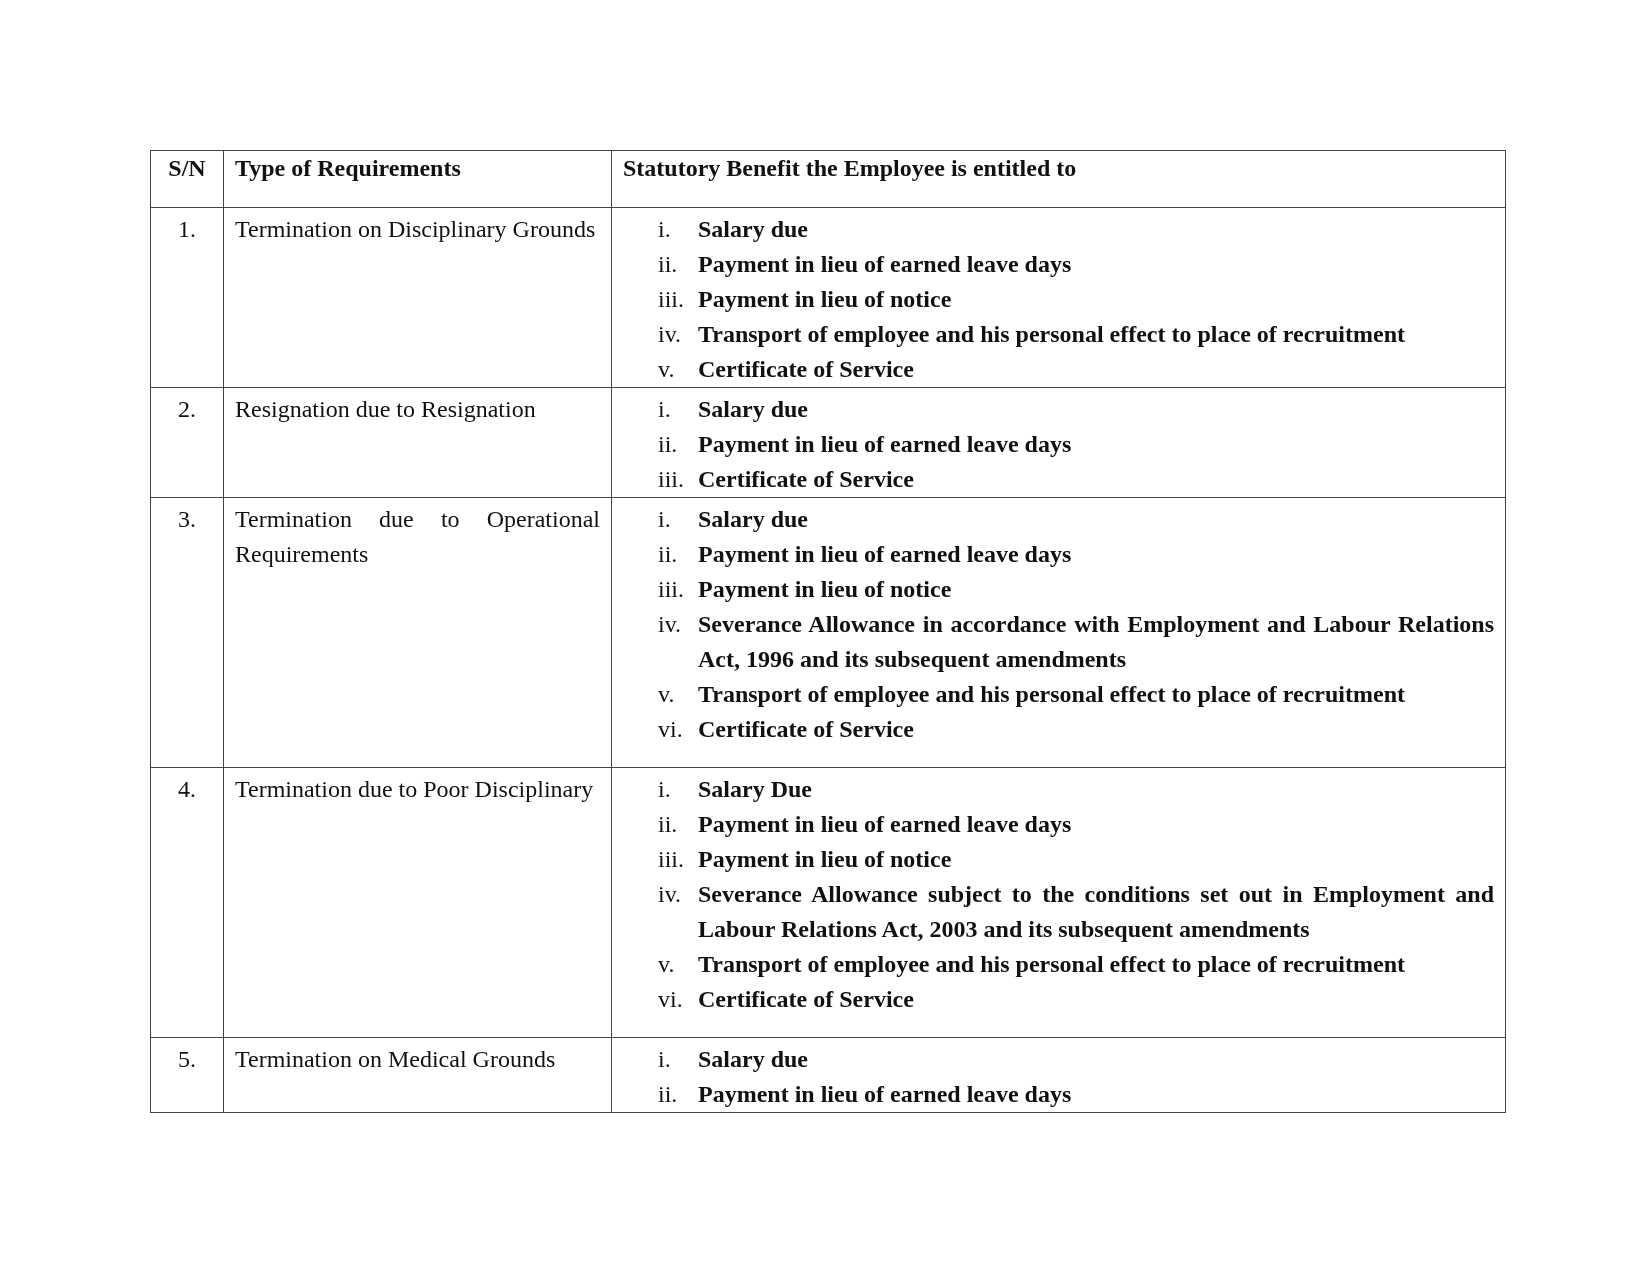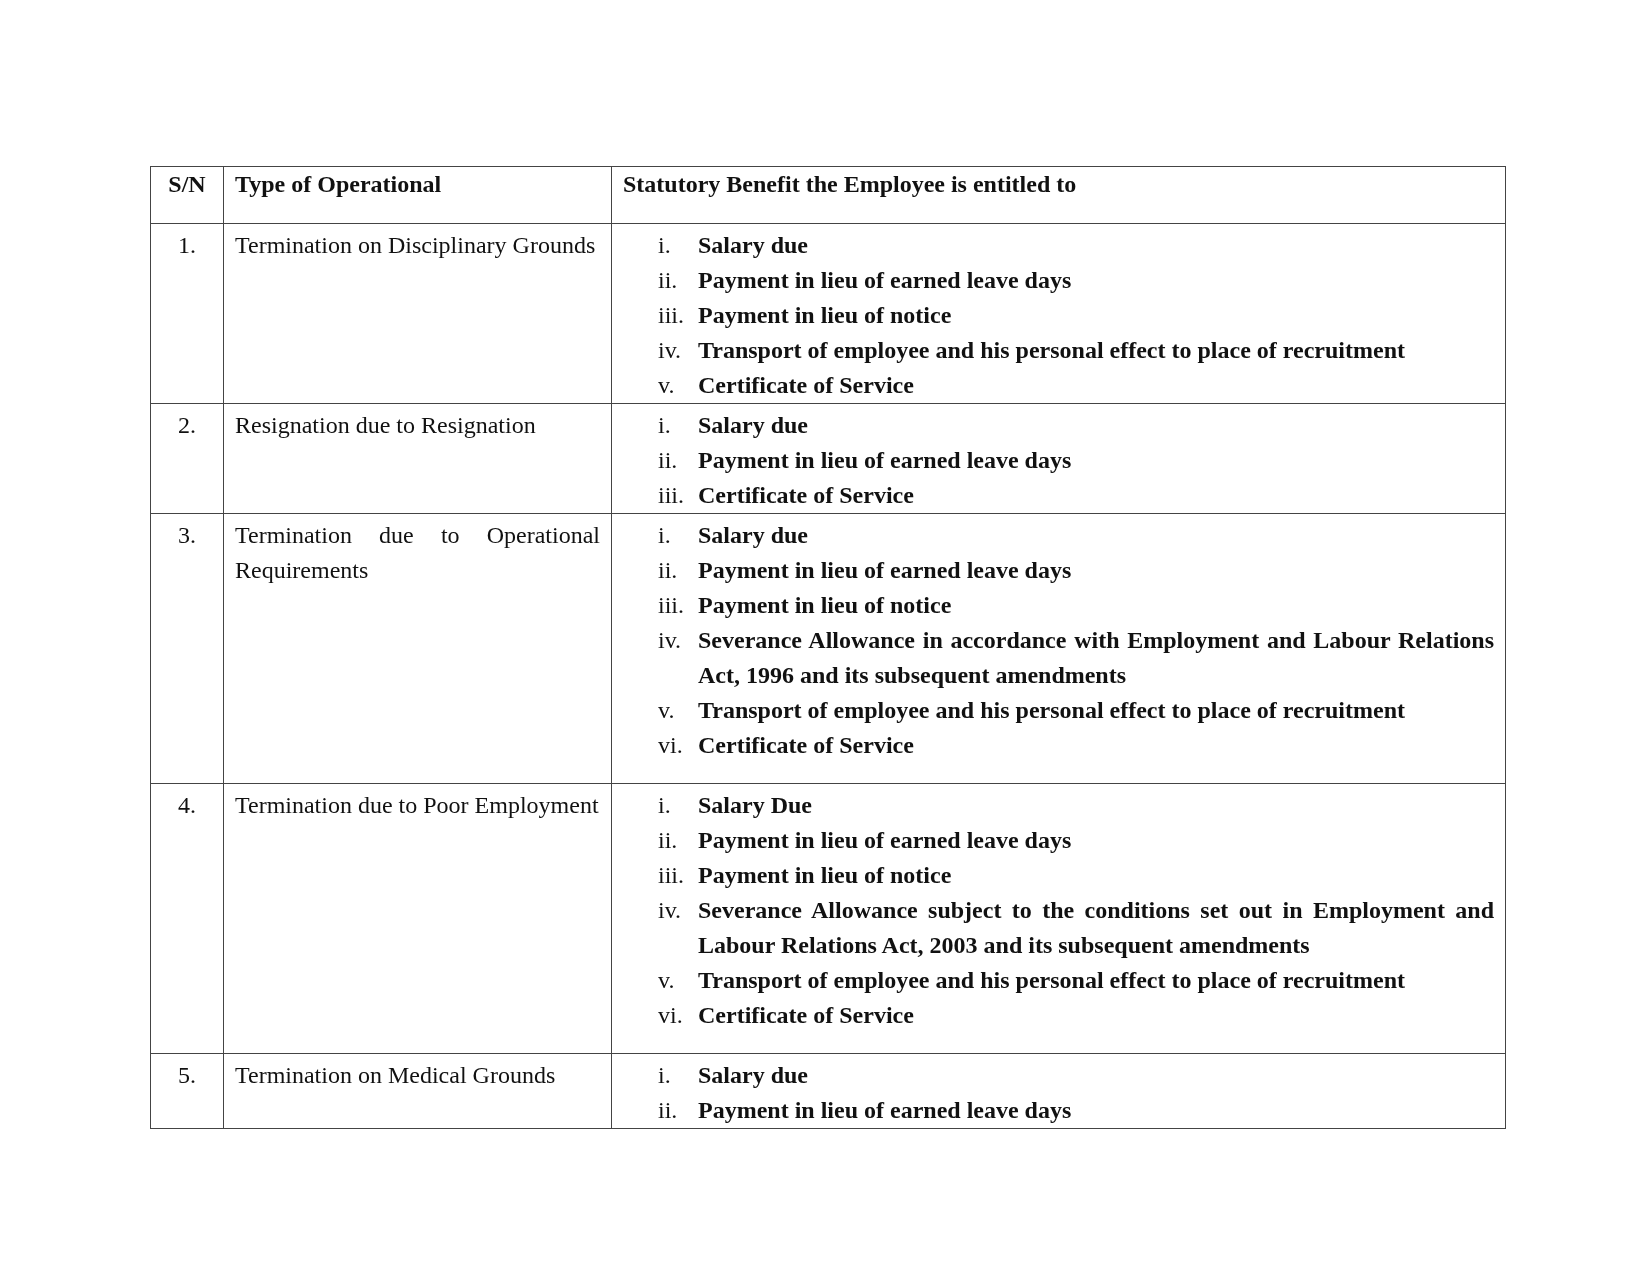--- a/index.html
+++ b/index.html
@@ -1,19 +1,19 @@
 <!DOCTYPE html>
 <html><head>
 <meta charset="utf-8">
 <style>
   html, body { margin: 0; padding: 0; background: #ffffff; }
   body { width: 1650px; height: 1275px; position: relative; overflow: hidden;
          font-family: "Liberation Serif", "DejaVu Serif", serif; color: #111; }
   table.main { position: absolute; left: 150px; top: 150px; width: 1356px;
-               border-collapse: collapse; font-size: 24px; margin-top: 16px; }
+               border-collapse: collapse; font-size: 24px; }
   table.main td, table.main th { border: 1.5px solid #444; vertical-align: top; padding: 0; }
   th { font-weight: bold; text-align: left; height: 52px; padding-top: 4px !important; }
   th.sn { text-align: center; width: 72px; }
   th.type { width: 376px; padding-left: 11px !important; }
   th.benefit { padding-left: 11px !important; }
   td.sn { text-align: center; padding-top: 4px !important; line-height: 35px; }
   td.type { padding: 4px 11px 0 11px !important; line-height: 35px; text-align: justify; text-align-last: left; font-family: Liberation Serif, serif; }
   td.benefit { padding: 4px 11px 0 0 !important; }
   ol.blist { list-style: none; margin: 0; padding: 0; }
   ol.blist li { display: flex; line-height: 35px; }
@@ -21,21 +21,21 @@
   ol.blist li .txt { flex: 1; text-align: justify; font-weight: bold; }
   tr.row-3 td.benefit, tr.row-4 td.benefit { padding-bottom: 20px !important; }
 </style>
 </head>
 <body>
 
 <table class="main">
   <thead>
     <tr>
       <th class="sn">S/N</th>
-      <th class="type">Type of Operational</th>
+      <th class="type">Type of Requirements</th>
       <th class="benefit">Statutory Benefit the Employee is entitled to</th>
     </tr>
   </thead>
   <tbody>
     <tr class="row-1">
       <td class="sn">1.</td>
       <td class="type">Termination on Disciplinary Grounds</td>
       <td class="benefit">
         <ol class="blist">
           <li>
@@ -108,21 +108,21 @@
             </li>
           <li>
               <span class="num">vi.</span>
               <span class="txt">Certificate of Service</span>
             </li>
         </ol>
       </td>
     </tr>
     <tr class="row-4">
       <td class="sn">4.</td>
-      <td class="type">Termination due to Poor Employment</td>
+      <td class="type">Termination due to Poor Disciplinary</td>
       <td class="benefit">
         <ol class="blist">
           <li>
               <span class="num">i.</span>
               <span class="txt">Salary Due</span>
             </li>
           <li>
               <span class="num">ii.</span>
               <span class="txt">Payment in lieu of earned leave days</span>
             </li>

